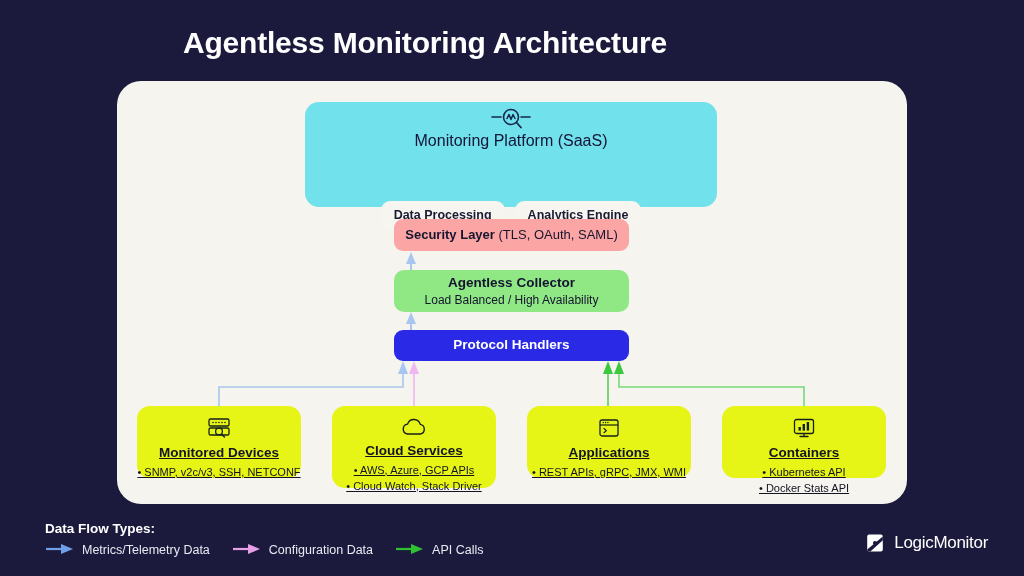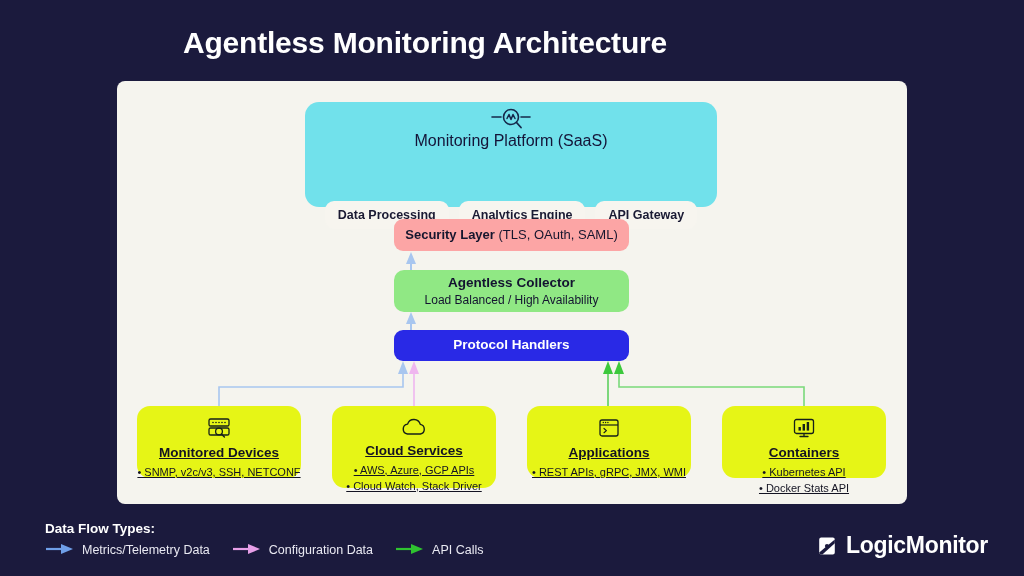--- a/index.html
+++ b/index.html
@@ -17,21 +17,21 @@
     color:#ffffff;
     font-size:30px;
     font-weight:bold;
     letter-spacing:-0.2px;
   }
   #canvas {
     position:absolute;
     left:117px; top:81px;
     width:790px; height:423px;
     background:#f5f4ee;
-    border-radius:8px;
+    border-radius:24px;
   }
   
   .node {
     position:absolute;
     border-radius:12px;
     display:flex;
     flex-direction:column;
     align-items:center;
     justify-content:center;
     text-align:center;
@@ -116,21 +116,21 @@
   #legend-title { color:#ffffff; font-size:13.5px; font-weight:bold; }
   #legend-items { display:flex; align-items:center; gap:22px; margin-top:7px; }
   .legend-item { display:flex; gap:7px; }
   .legend-item span.lbl { color:#e9e9f2; font-size:12.5px; }
 
   
   #brand {
     position:absolute; right:36px; top:532px;
     display:flex; align-items:center; gap:8px;
   }
-  #brand-name { color:#ffffff; font-size:23px; font-weight:bold; letter-spacing:-0.3px; }
+  #brand-name { color:#ffffff; font-size:17px; font-weight:normal; letter-spacing:-0.3px; }
 </style>
 </head>
 <body>
 
 <div id="page-title">Agentless Monitoring Architecture</div>
 
 <div id="canvas">
 
   <svg id="wires" viewBox="0 0 790 423">
 
@@ -166,21 +166,20 @@
         <line x1="25.5" y1="14.5" x2="30" y2="19.5" stroke="#15284a" stroke-width="1.8" stroke-linecap="round"></line>
       </svg>
     </div>
     <div class="plat-title">
       <span>Monitoring Platform</span>
       <span class="light">(SaaS)</span>
     </div>
     <div class="chip-row">
       <div class="chip">Data Processing</div>
       <div class="chip">Analytics Engine</div>
-      <div class="chip">API Gateway</div>
     </div>
   </div>
 
   <div class="node" id="security">
     <div class="node-title">
       <span>Security Layer</span>
       <span class="light">(TLS, OAuth, SAML)</span>
     </div>
   </div>
 

